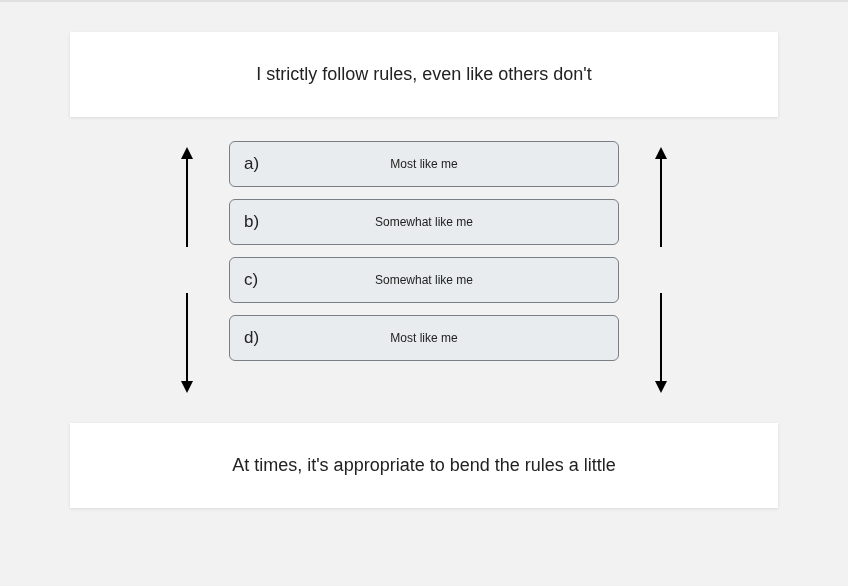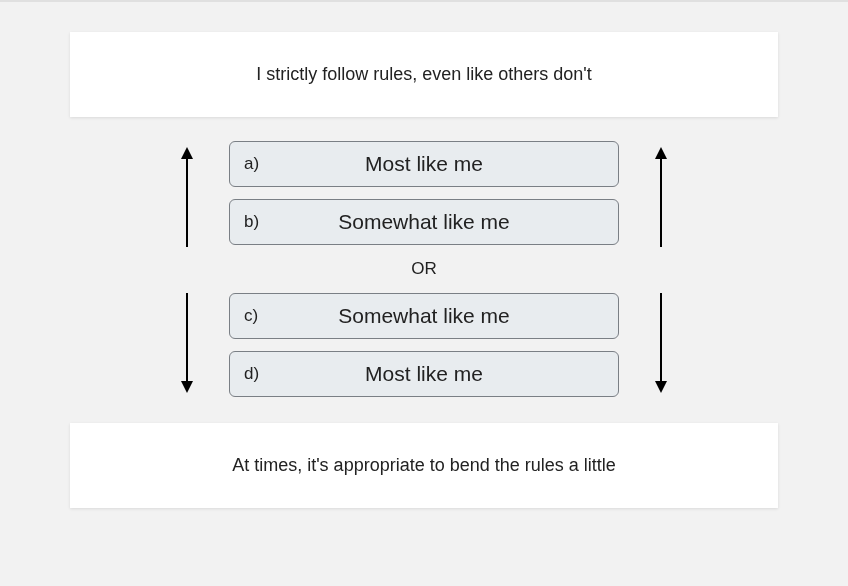--- a/index.html
+++ b/index.html
@@ -58,21 +58,21 @@
     .opt-key {
       width: 44px;
       text-align: left;
       padding-left: 14px;
       font-size: 17px;
       color: #222;
     }
     .opt-label {
       flex: 1;
       text-align: center;
-      font-size: 21px;
+      font-size: 12px;
       color: #222;
       padding-right: 44px;
     }
     .or-div {
       text-align: center;
       font-size: 17px;
       color: #222;
       padding: 2px 0;
     }
     .arrow-svg {
@@ -99,21 +99,20 @@
 
   <div class="options-col">
     <div class="opt">
       <span class="opt-key">a)</span>
       <span class="opt-label">Most like me</span>
     </div>
     <div class="opt">
       <span class="opt-key">b)</span>
       <span class="opt-label">Somewhat like me</span>
     </div>
-    <div class="or-div">OR</div>
     <div class="opt">
       <span class="opt-key">c)</span>
       <span class="opt-label">Somewhat like me</span>
     </div>
     <div class="opt">
       <span class="opt-key">d)</span>
       <span class="opt-label">Most like me</span>
     </div>
   </div>
 

